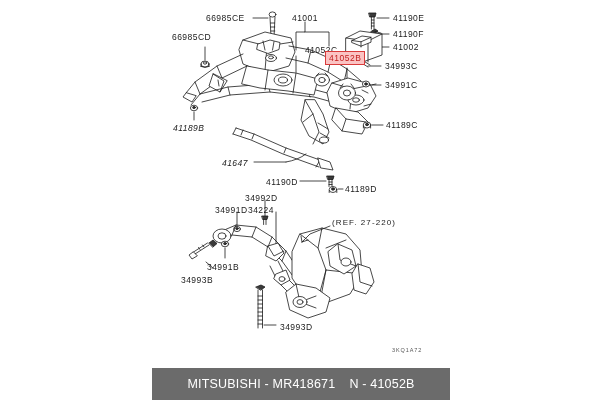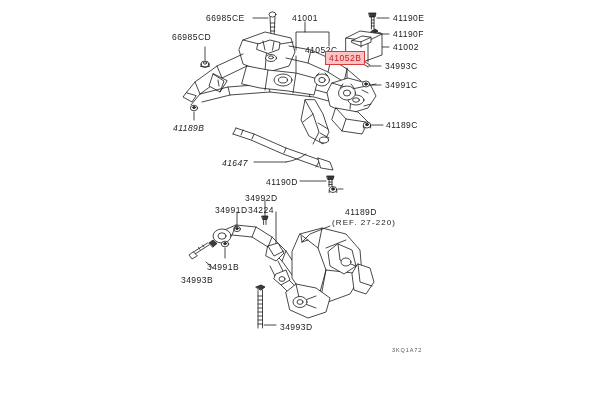--- a/index.html
+++ b/index.html
@@ -311,28 +311,32 @@
   <div class="label" style="left:172px; top:33px;">66985CD</div>
   <div class="label" style="left:393px; top:30px;">41190F</div>
   <div class="label" style="left:305px; top:46px;">41052C</div>
   <div class="label" style="left:393px; top:43px;">41002</div>
   <div class="label" style="left:385px; top:62px;">34993C</div>
   <div class="label" style="left:385px; top:81px;">34991C</div>
   <div class="label" style="left:173px; top:124px;font-style:italic;">41189B</div>
   <div class="label" style="left:386px; top:121px;">41189C</div>
   <div class="label" style="left:222px; top:159px;font-style:italic;">41647</div>
   <div class="label" style="left:266px; top:178px;">41190D</div>
-  <div class="label" style="left:345px; top:185px;margin-top:23px;">41189D</div>
+  <div class="label" style="left:345px; top:185px;">41189D</div>
   <div class="label" style="left:245px; top:194px;">34992D</div>
   <div class="label" style="left:215px; top:206px;">34991D</div>
   <div class="label" style="left:248px; top:206px;">34224</div>
   <div class="label" style="left:207px; top:263px;">34991B</div>
   <div class="label" style="left:181px; top:276px;">34993B</div>
   <div class="label" style="left:280px; top:323px;">34993D</div>
 
   <div class="label highlight" style="left:325px; top:51px;">41052B</div>
 
   <div class="label ref" style="left:332px; top:219px;">(REF. 27-220)</div>
 
   <div class="sheet-code" style="left:392px; top:347px;">3KQ1A72</div>
 
+  <div id="footer-bar">
+    <span class="cap">MITSUBISHI - MR418671</span>
+    <span class="cap">N - 41052B</span>
+  </div>
 
 </div>
 
 </body></html>

